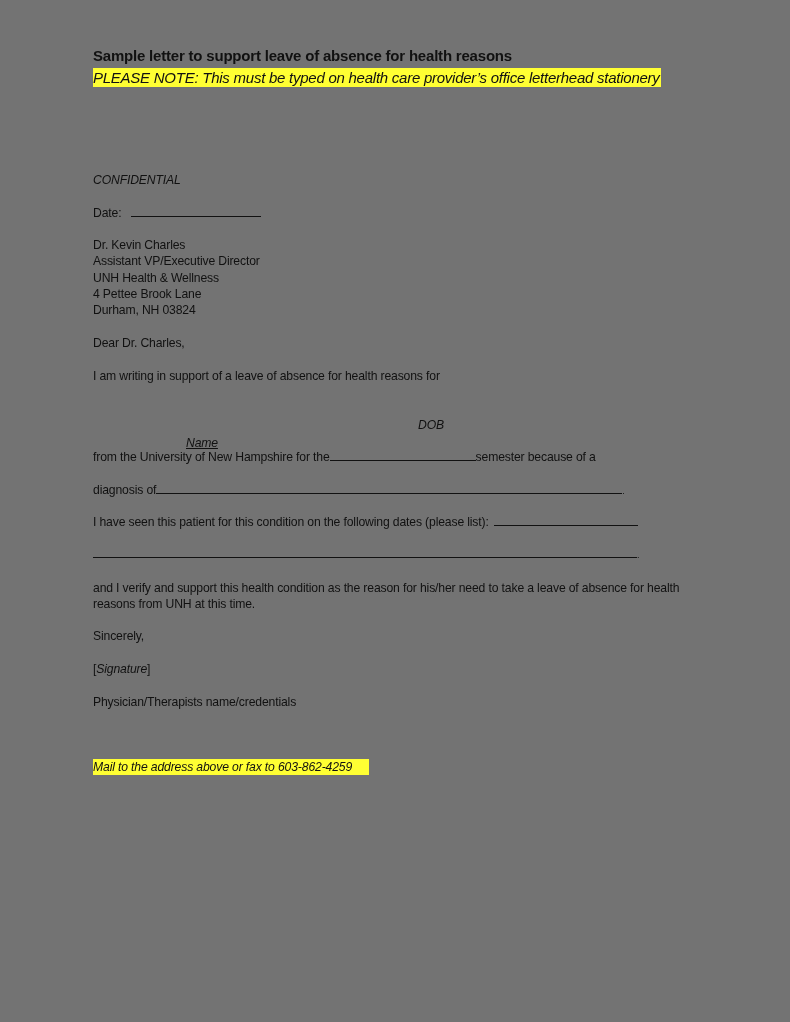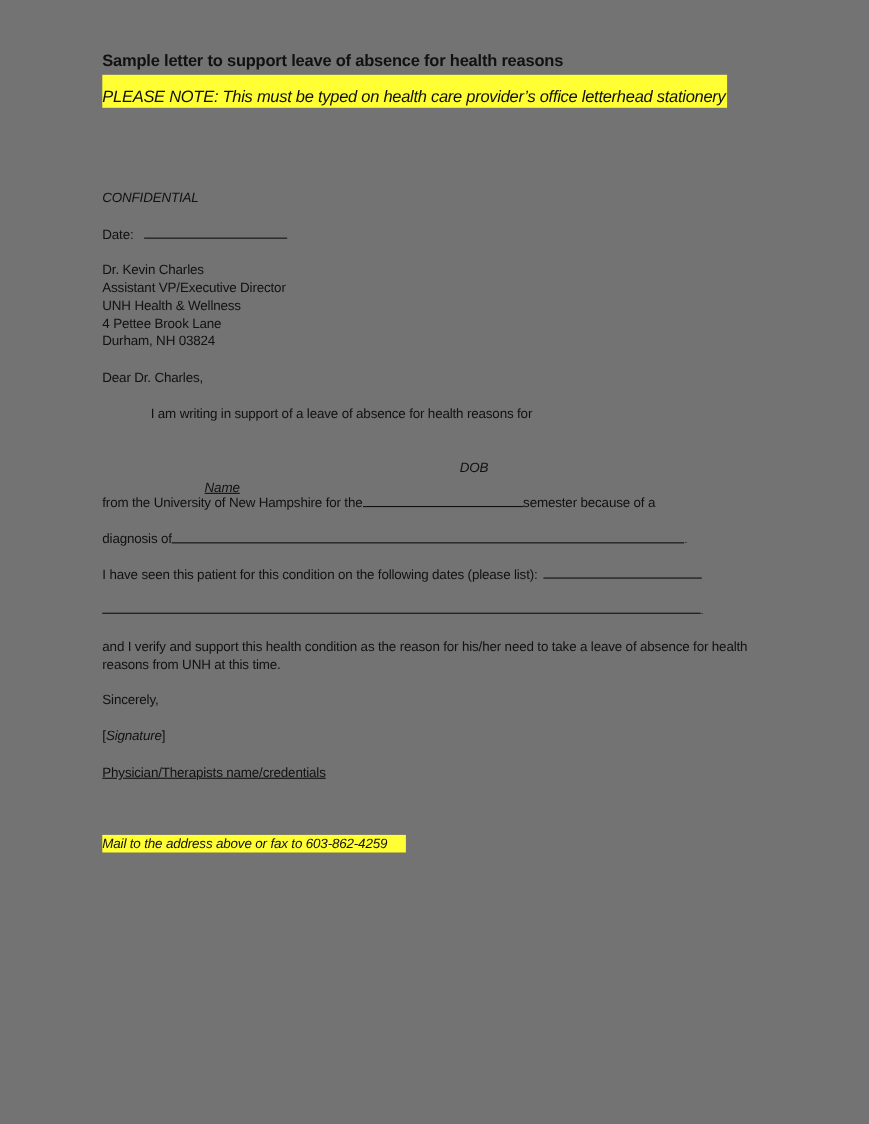--- a/index.html
+++ b/index.html
@@ -2,21 +2,21 @@
 <html><head>
   <meta charset="utf-8">
   <style>
     html, body { margin: 0; padding: 0; background: #ffffff; }
     body { width: 790px; height: 1022px; position: relative; overflow: hidden;
            font-family: "Liberation Sans", sans-serif; color: #111111; }
     .page { position: absolute; left: 0; top: 0; width: 790px; height: 1022px; background: #737373; }
     .abs { position: absolute; white-space: nowrap; }
     .t { font-size: 12.2px; line-height: 16px; letter-spacing: -0.15px; }
     .title { left: 93px; top: 47px; font-size: 15px; font-weight: bold; letter-spacing: -0.2px; }
-    .note { left: 93px; top: 68px; font-size: 15px; font-style: italic; background: #ffff33; padding: 12px 1px 1px 0; letter-spacing: -0.25px; text-align: right; }
+    .note { left: 93px; top: 68px; font-size: 15px; font-style: italic; background: #ffff33; padding: 1px 1px 1px 0; letter-spacing: -0.25px; text-align: right; }
     .italic { font-style: italic; }
     .line { display: inline-block; border-bottom: 1.6px solid #111; vertical-align: baseline; height: 1px; }
     .thin { border-bottom-width: 1px; }
     .hl { background: #ffff33; }
     .addr div { line-height: 16.3px; }
   </style>
 </head>
 <body>
 
 <div class="page">
@@ -34,21 +34,21 @@
   <div class="abs t addr" style="left:93px; top:237px;">
     <div>Dr. Kevin Charles</div>
     <div>Assistant VP/Executive Director</div>
     <div>UNH Health &amp; Wellness</div>
     <div>4 Pettee Brook Lane</div>
     <div>Durham, NH 03824</div>
   </div>
 
   <div class="abs t" style="left:93px; top:335px;">Dear Dr. Charles,</div>
 
-  <div class="abs t" style="left:93px; top:368px;margin-left:44px;">I am writing in support of a leave of absence for health reasons for</div>
+  <div class="abs t" style="left:93px; top:368px;">I am writing in support of a leave of absence for health reasons for</div>
 
   <div class="abs t italic" style="left:186px; top:435px;text-decoration:underline;">Name</div>
   <div class="abs t italic" style="left:418px; top:417px;">DOB</div>
 
   <div class="abs t" style="left:93px; top:449px;">
     <span>from the University of New Hampshire for the</span><span class="line thin" style="width:146px;"></span><span>semester because of a</span>
   </div>
 
   <div class="abs t" style="left:93px; top:482px;text-align:center;">
     <span>diagnosis of</span><span class="line" style="width:466px;"></span><span style="font-size:9px;">.</span>
@@ -67,17 +67,17 @@
     <div>and I verify and support this health condition as the reason for his/her need to take a leave of absence for health</div>
     <div>reasons from UNH at this time.</div>
   </div>
 
   <div class="abs t" style="left:93px; top:628px;">Sincerely,</div>
 
   <div class="abs t" style="left:93px; top:661px;">
     <span>[</span><span class="italic">Signature</span><span>]</span>
   </div>
 
-  <div class="abs t" style="left:93px; top:694px;text-decoration:underline;">Physician/Therapists name/credentials</div>
+  <div class="abs t" style="left:93px; top:694px;">Physician/Therapists name/credentials</div>
 
   <div class="abs t italic hl" style="left:93px; top:759px; padding-right:17px;">Mail to the address above or fax to 603-862-4259</div>
 
 </div>
 
 </body></html>

